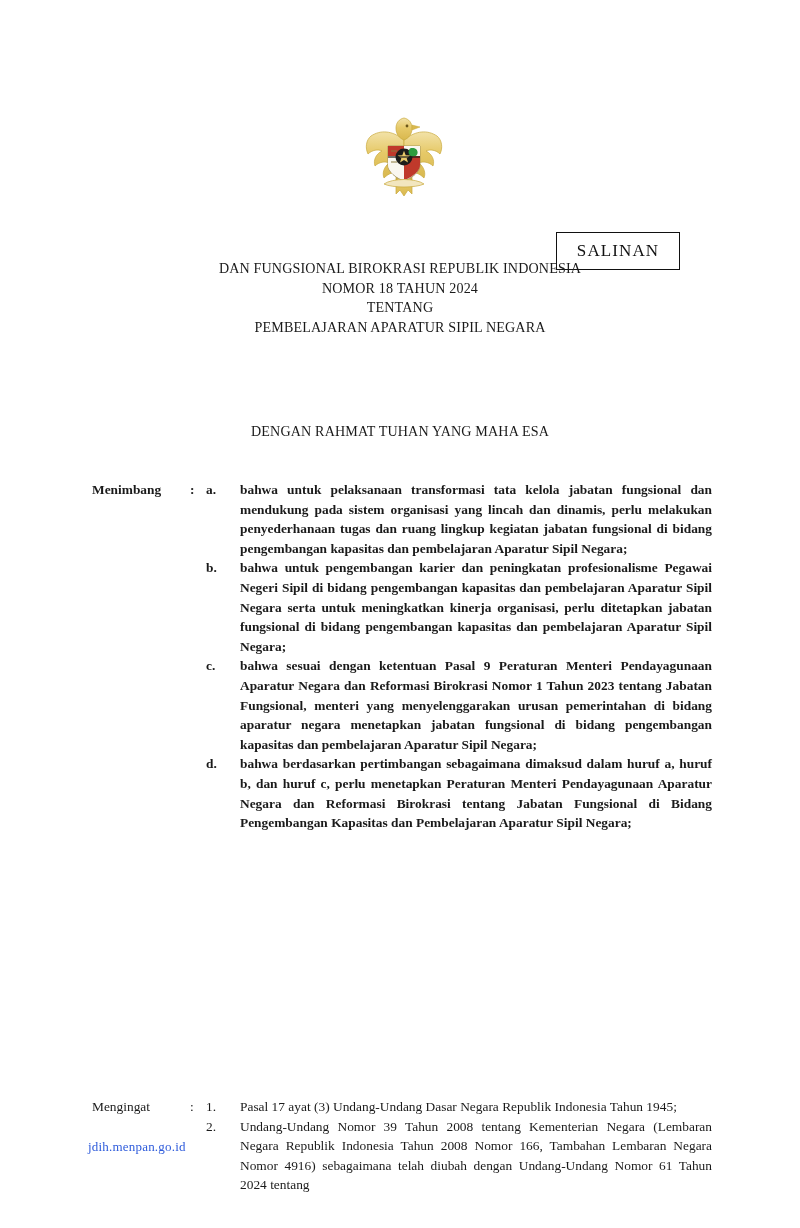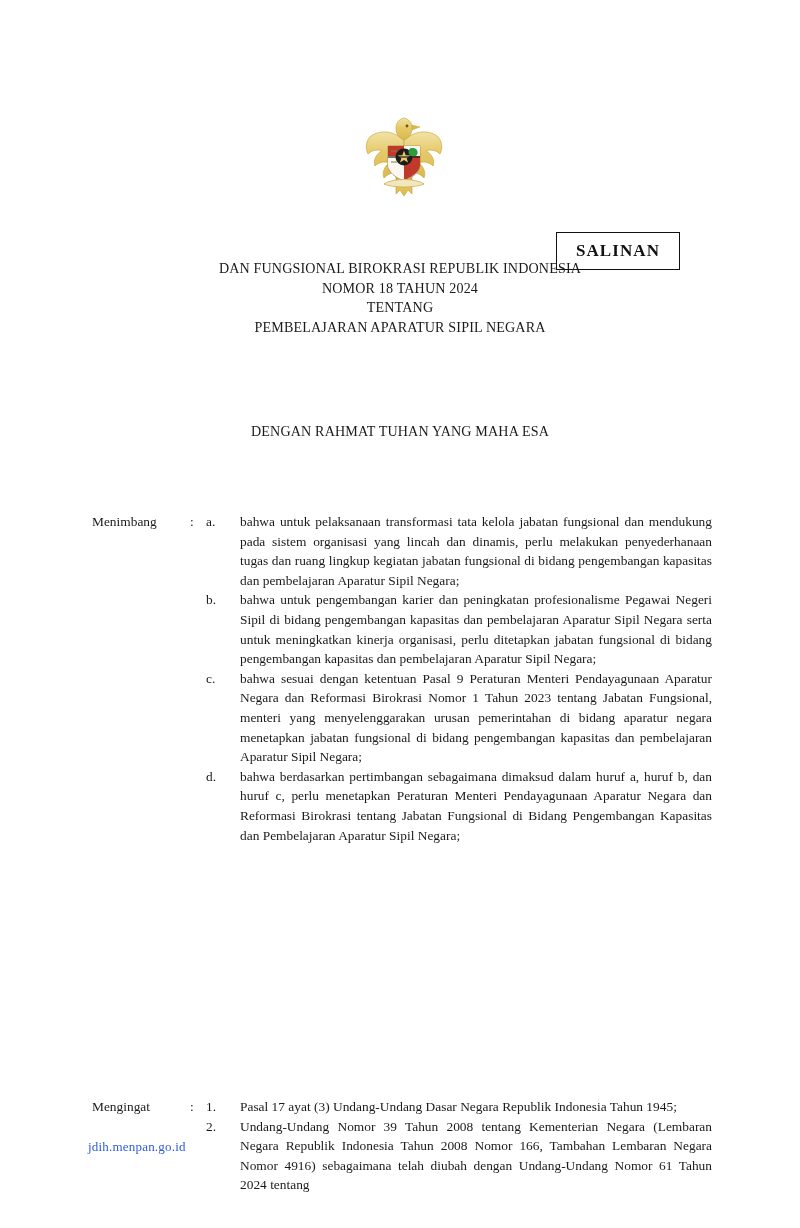--- a/index.html
+++ b/index.html
@@ -42,21 +42,21 @@
     height: 38px;
     border: 1.6px solid #111;
     box-sizing: border-box;
     display: flex;
     align-items: center;
     justify-content: center;
     background: #fff;
   }
   .salinan-box .salinan-text {
     font-family: "Liberation Serif", "DejaVu Serif", serif;
-    font-weight: bold;
+    font-weight: normal;
     font-size: 17px;
     letter-spacing: 1.1px;
     color: #111;
   }
 
   
   .title-block {
     position: absolute;
     top: 259px;
     left: 100px;
@@ -90,21 +90,21 @@
     letter-spacing: 0.15px;
   }
   .menteri-block div { white-space: nowrap; }
 
   
   .clause-section {
     position: absolute;
     left: 92px;
     width: 620px;
   }
-  #menimbang-section { top: 512px; }
+  #menimbang-section { top: 480px; font-weight: bold; }
   #mengingat-section { top: 1076px; margin-top: 21px; }
 
   .clause-row {
     display: flex;
     align-items: flex-start;
     font-size: 13.4px;
     line-height: 19.6px;
   }
   .clause-label {
     width: 98px;

